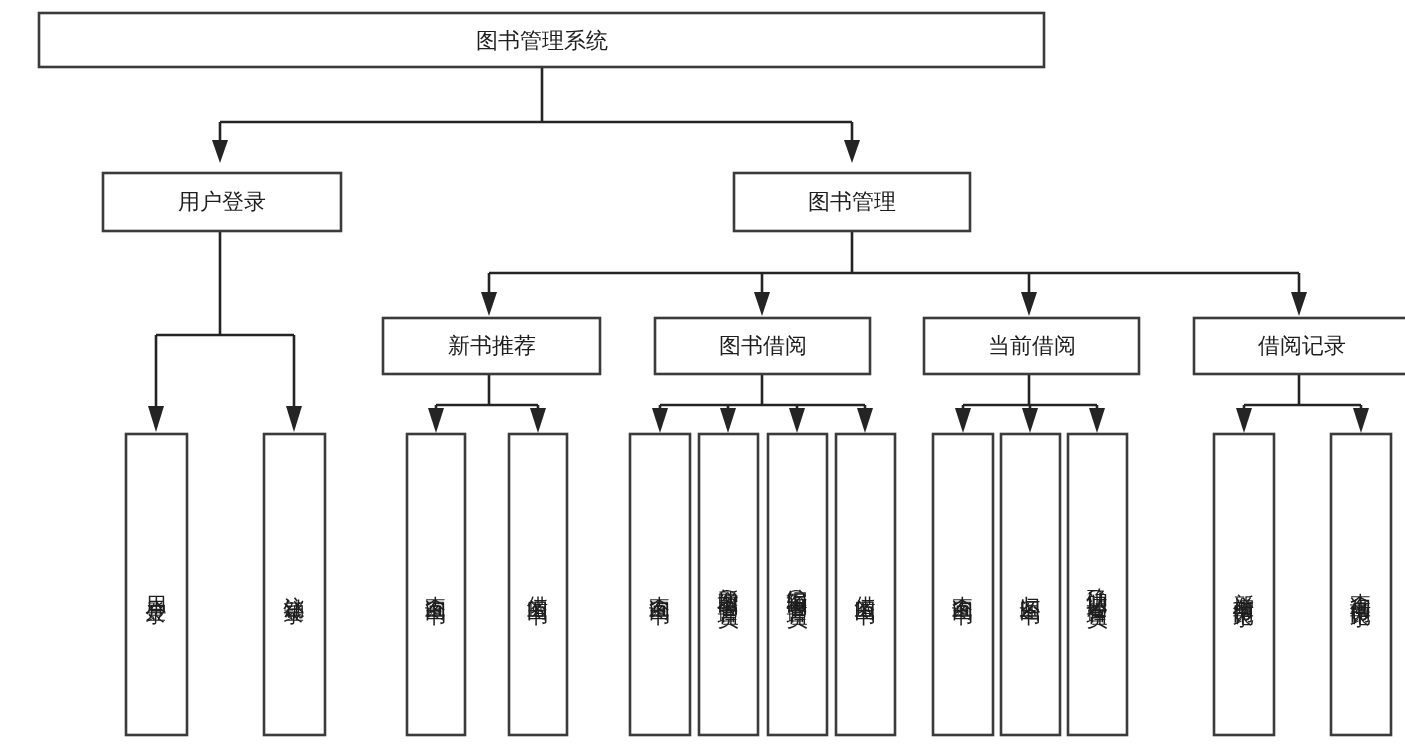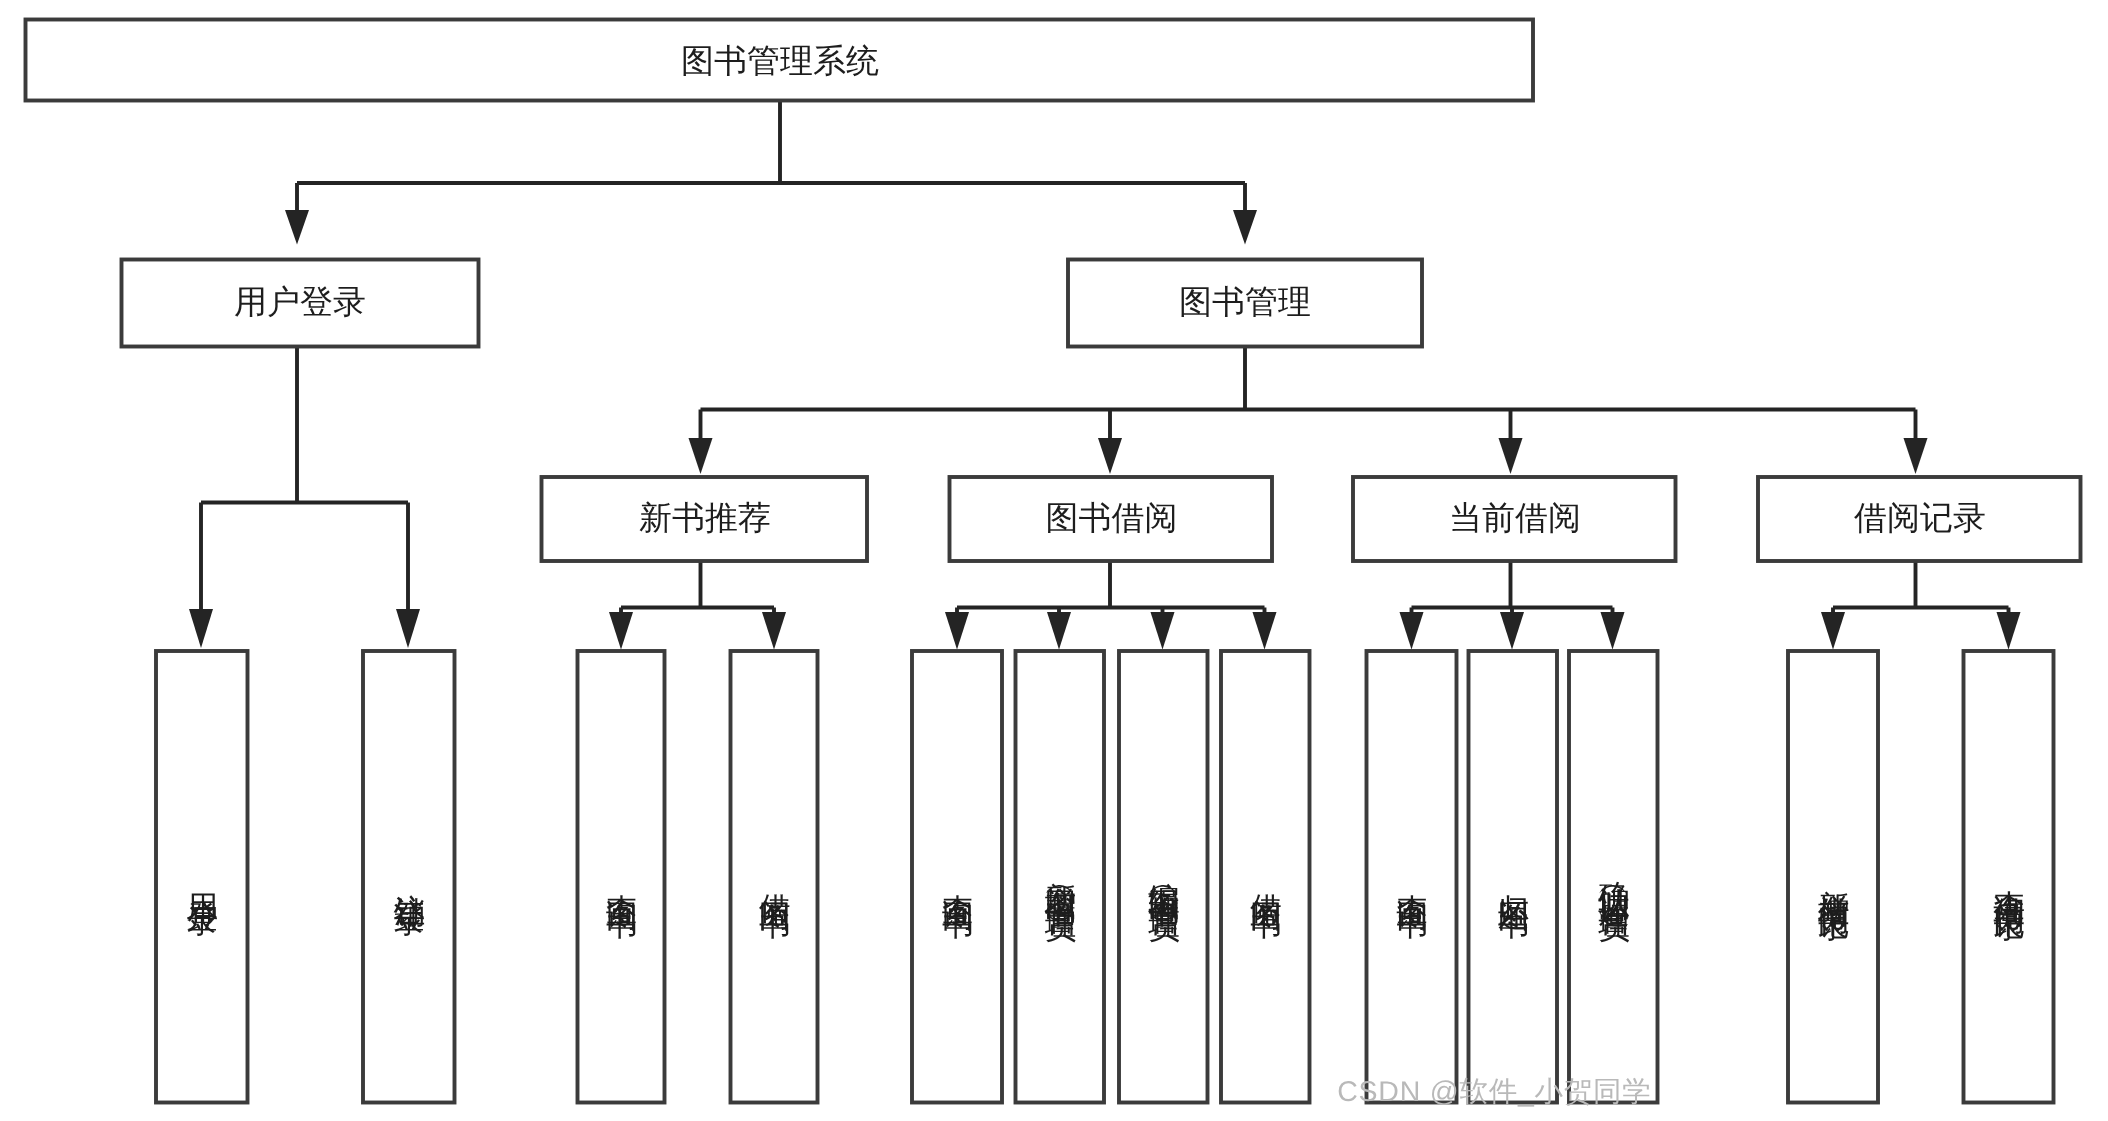--- a/index.html
+++ b/index.html
@@ -11,20 +11,21 @@
     width: 1405px;
     height: 747px;
     font-family: "Liberation Sans", "DejaVu Sans", sans-serif;
     overflow: hidden;
     position: relative;
   }
   #diagram-root {
     position: relative;
     width: 1113px;
     height: 747px;
+    margin-left: 22px;
   }
   svg.flow {
     position: absolute;
     top: 0;
     left: 0;
     width: 1405px;
     height: 747px;
     display: block;
   }
   .node-box {
@@ -272,15 +273,14 @@
     <span class="v-label">确认归还（管理员）</span>
   </div>
 
   <div class="v-label-wrap" style="left:1192px; top:434px; width:60px; height:301px;">
     <span class="v-label">新增借阅记录</span>
   </div>
   <div class="v-label-wrap" style="left:1309px; top:434px; width:60px; height:301px;">
     <span class="v-label">查询借阅记录</span>
   </div>
 
-  <div class="watermark">CSDN @软件_小贺同学</div>
 
 </div>
 
 </body></html>

